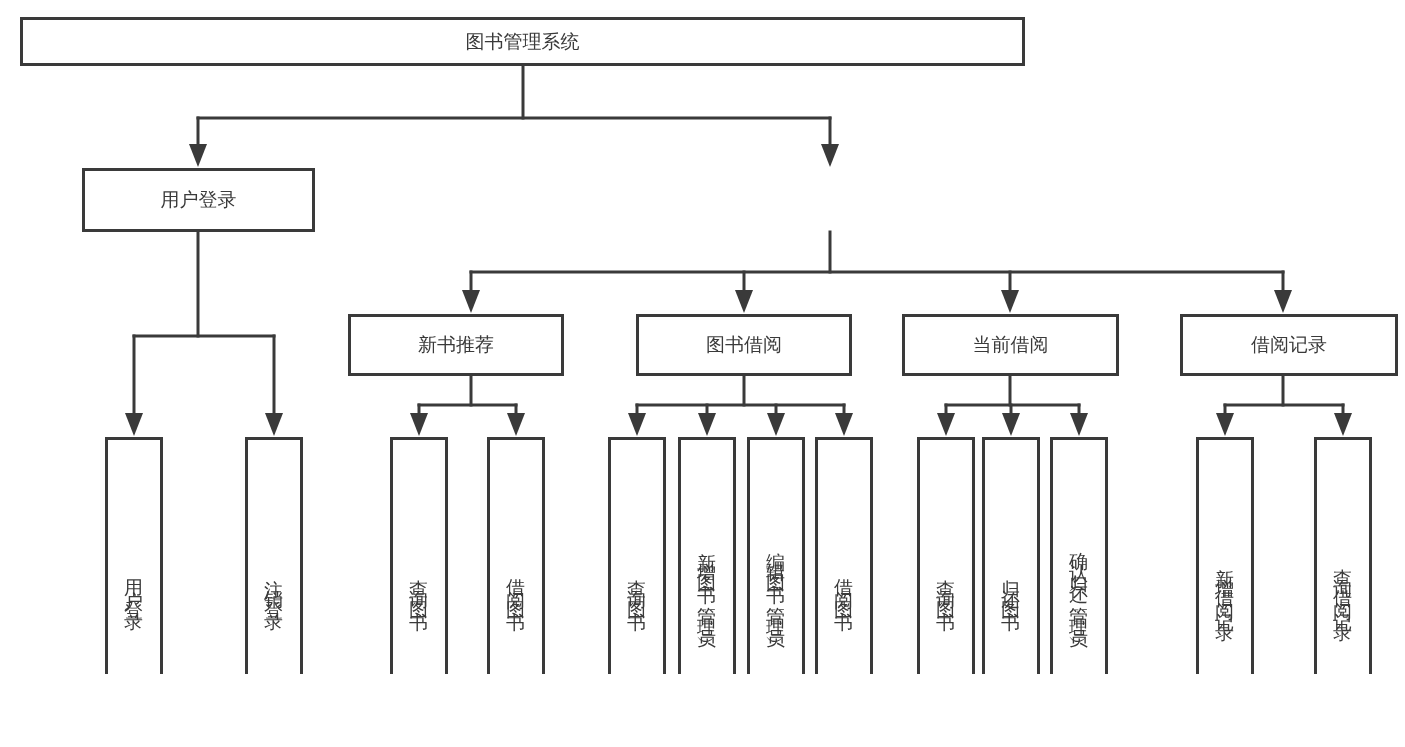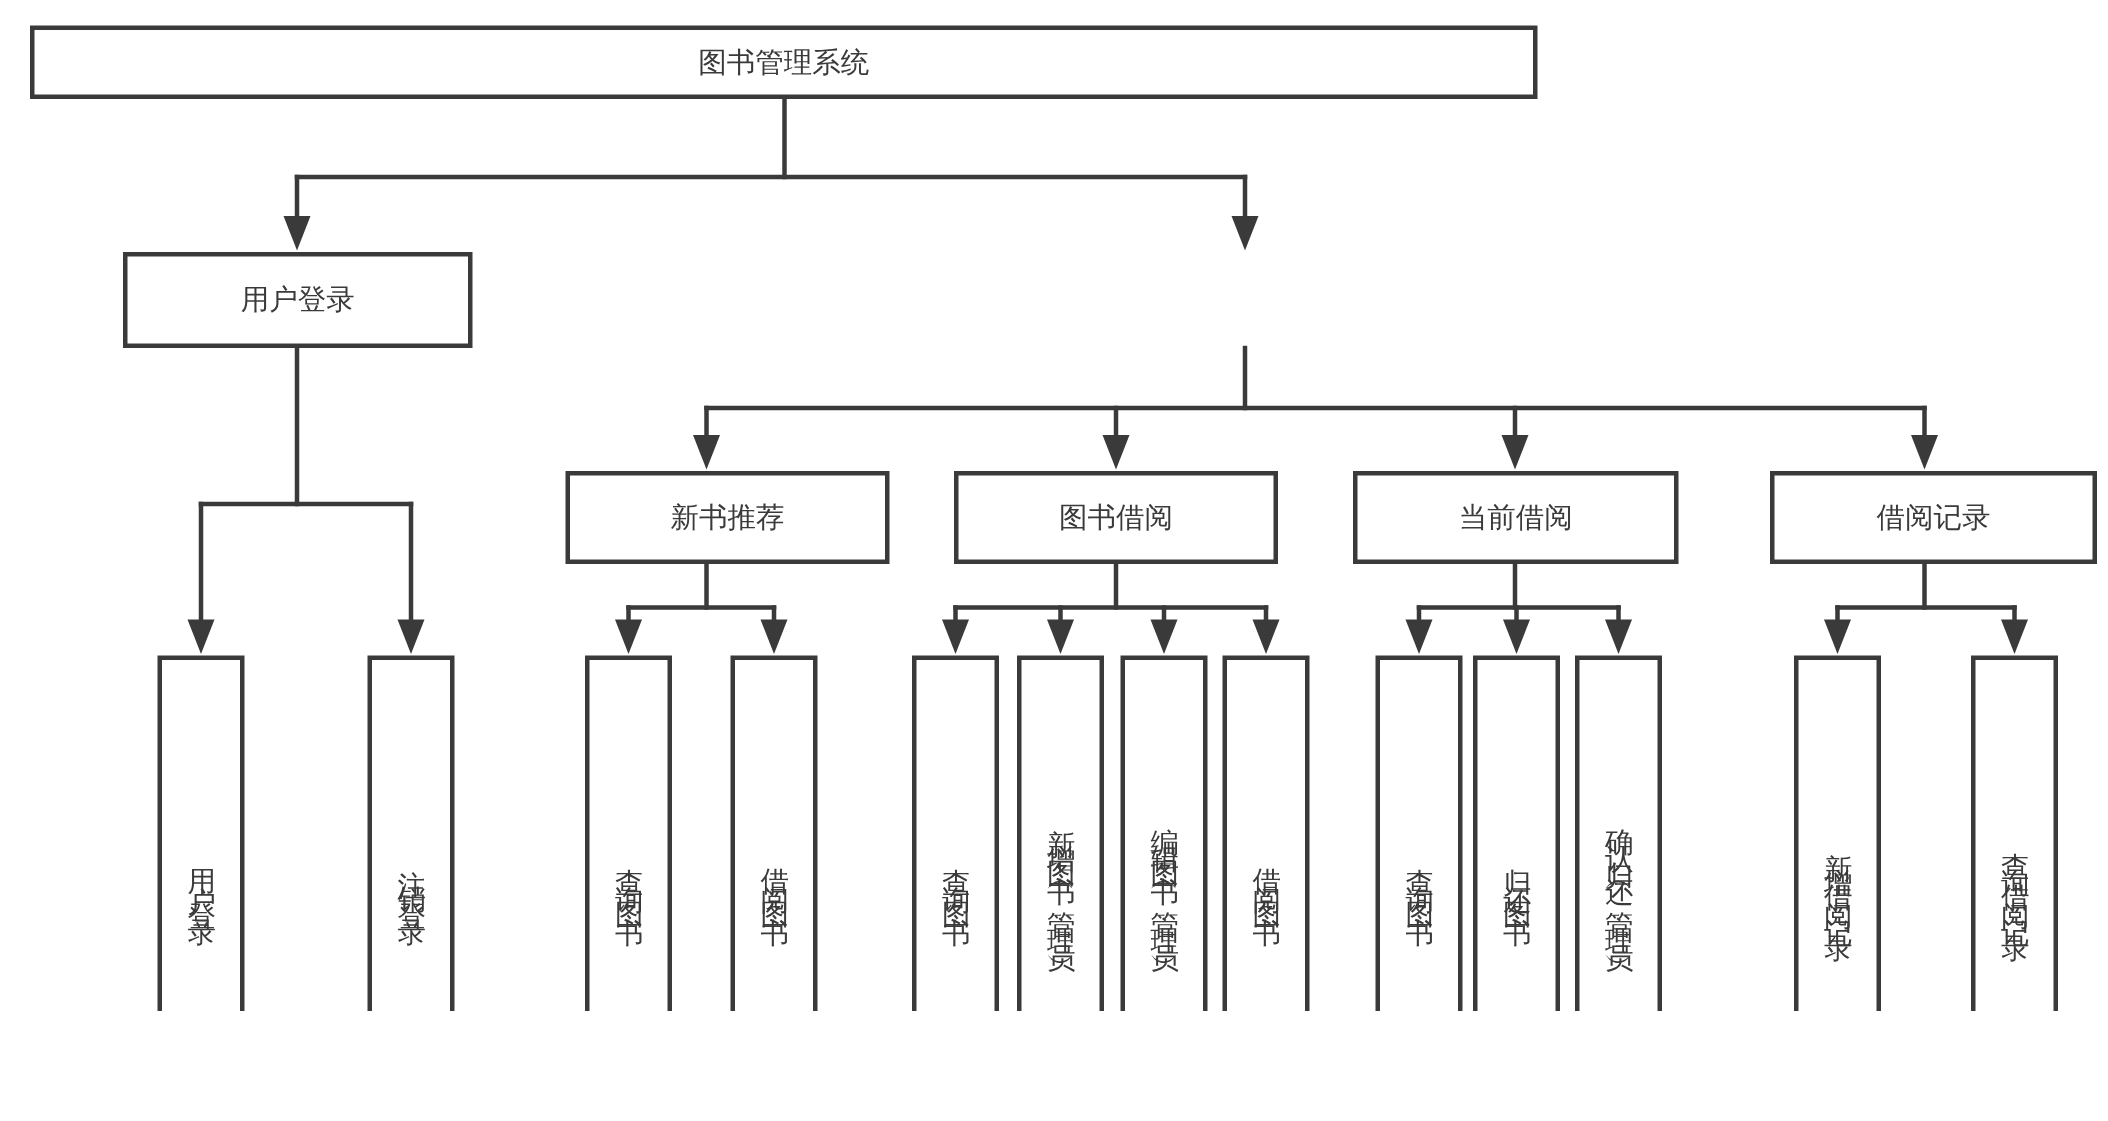--- a/index.html
+++ b/index.html
@@ -16,21 +16,21 @@
     font-size:19px; color:#3a3a3a; text-align:center;
   }
   .node.v {
     writing-mode:vertical-rl; text-orientation:mixed;
     letter-spacing:11px; line-height:1;
   }
   
   .n-root  { left:20px;   top:17px;  width:1005px; height:49px; }
   .n-login { left:82px;   top:168px; width:233px;  height:64px; }
   .n-mgmt  { left:713px;  top:168px; width:235px;  height:64px; }
-  .n-rec   { left:377px;  top:314px; width:216px;  height:62px; }
+  .n-rec   { left:348px;  top:314px; width:216px;  height:62px; }
   .n-bor   { left:636px;  top:314px; width:216px;  height:62px; }
   .n-cur   { left:902px;  top:314px; width:217px;  height:62px; }
   .n-hist  { left:1180px; top:314px; width:218px;  height:62px; }
   .leaf    { top:437px; width:58px; height:298px; }
   .x-u0 { left:105px; }  .x-u1 { left:245px; }
   .x-n0 { left:390px; }  .x-n1 { left:487px; }
   .x-j0 { left:608px; }  .x-j1 { left:678px; }  .x-j2 { left:747px; }  .x-j3 { left:815px; }
   .x-c0 { left:917px; }  .x-c1 { left:982px; }  .x-c2 { left:1050px; }
   .x-r0 { left:1196px; } .x-r1 { left:1314px; }
   .watermark {

